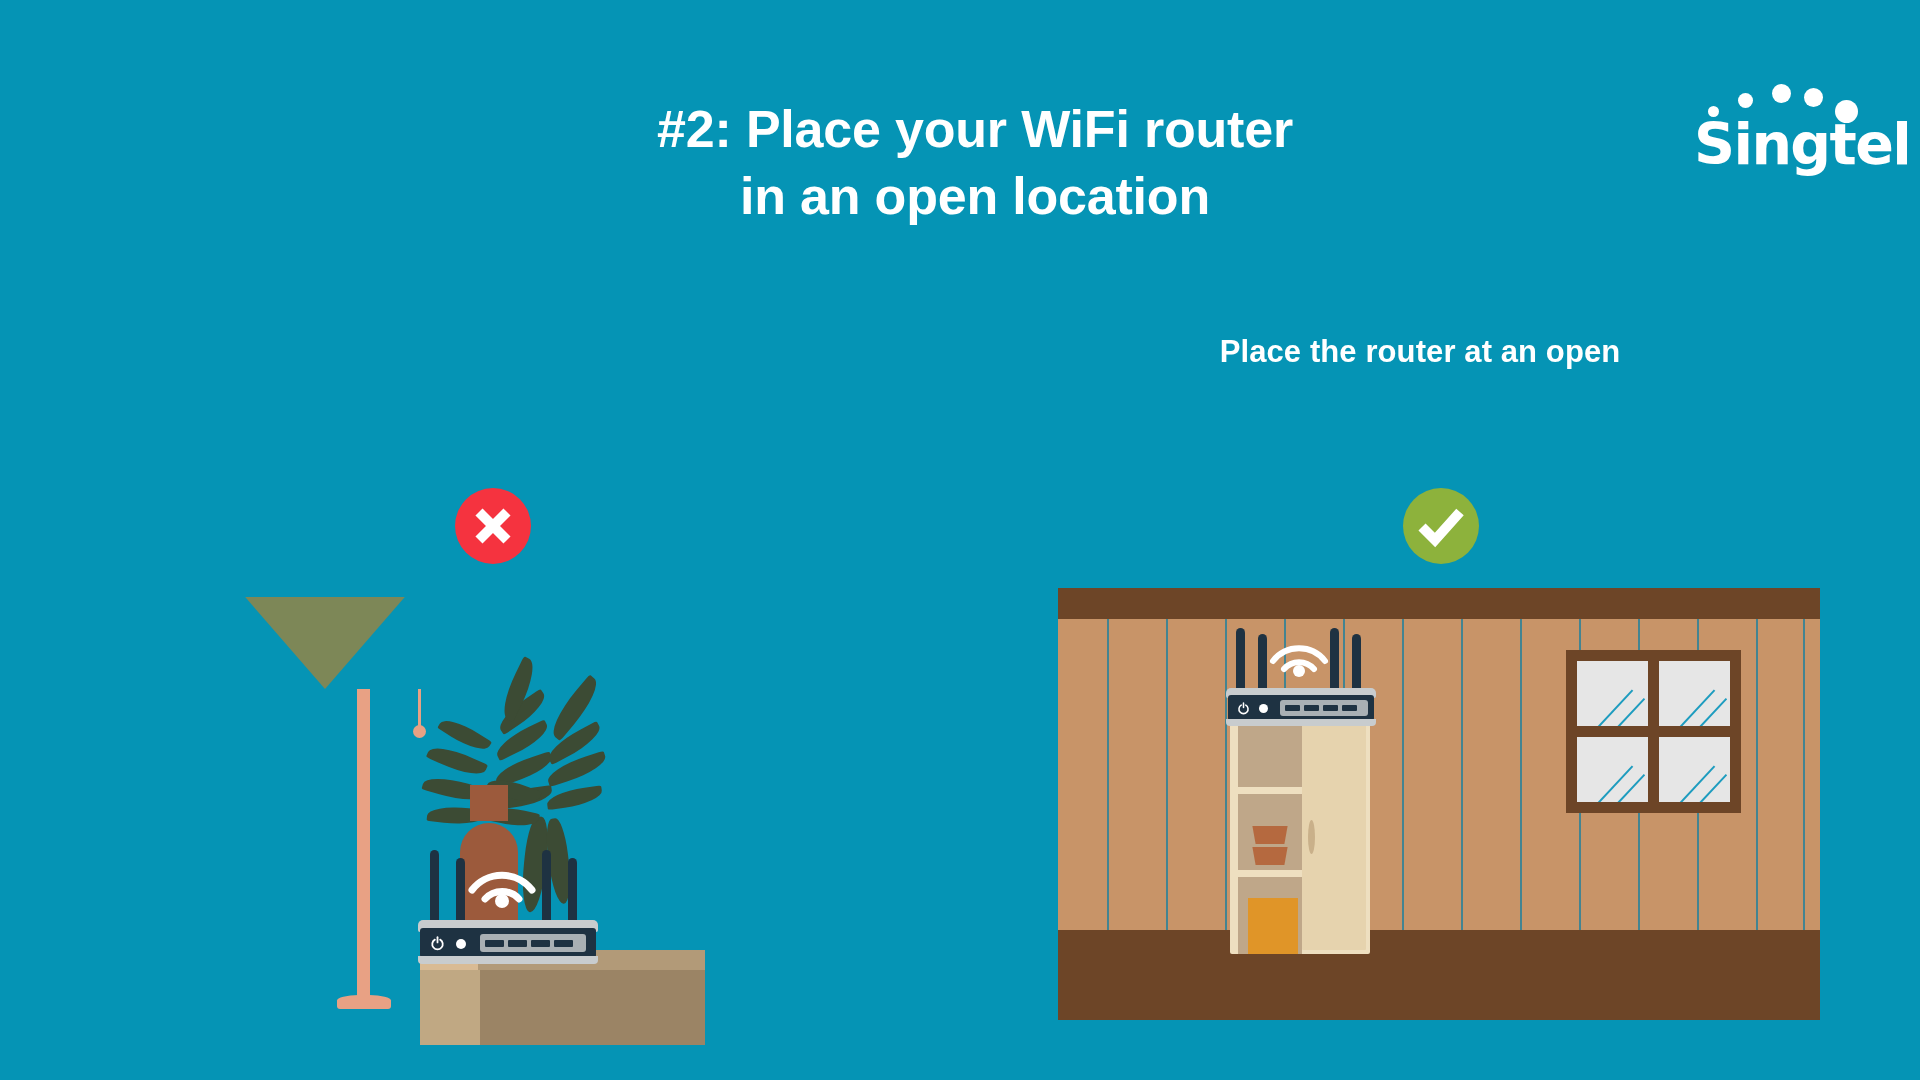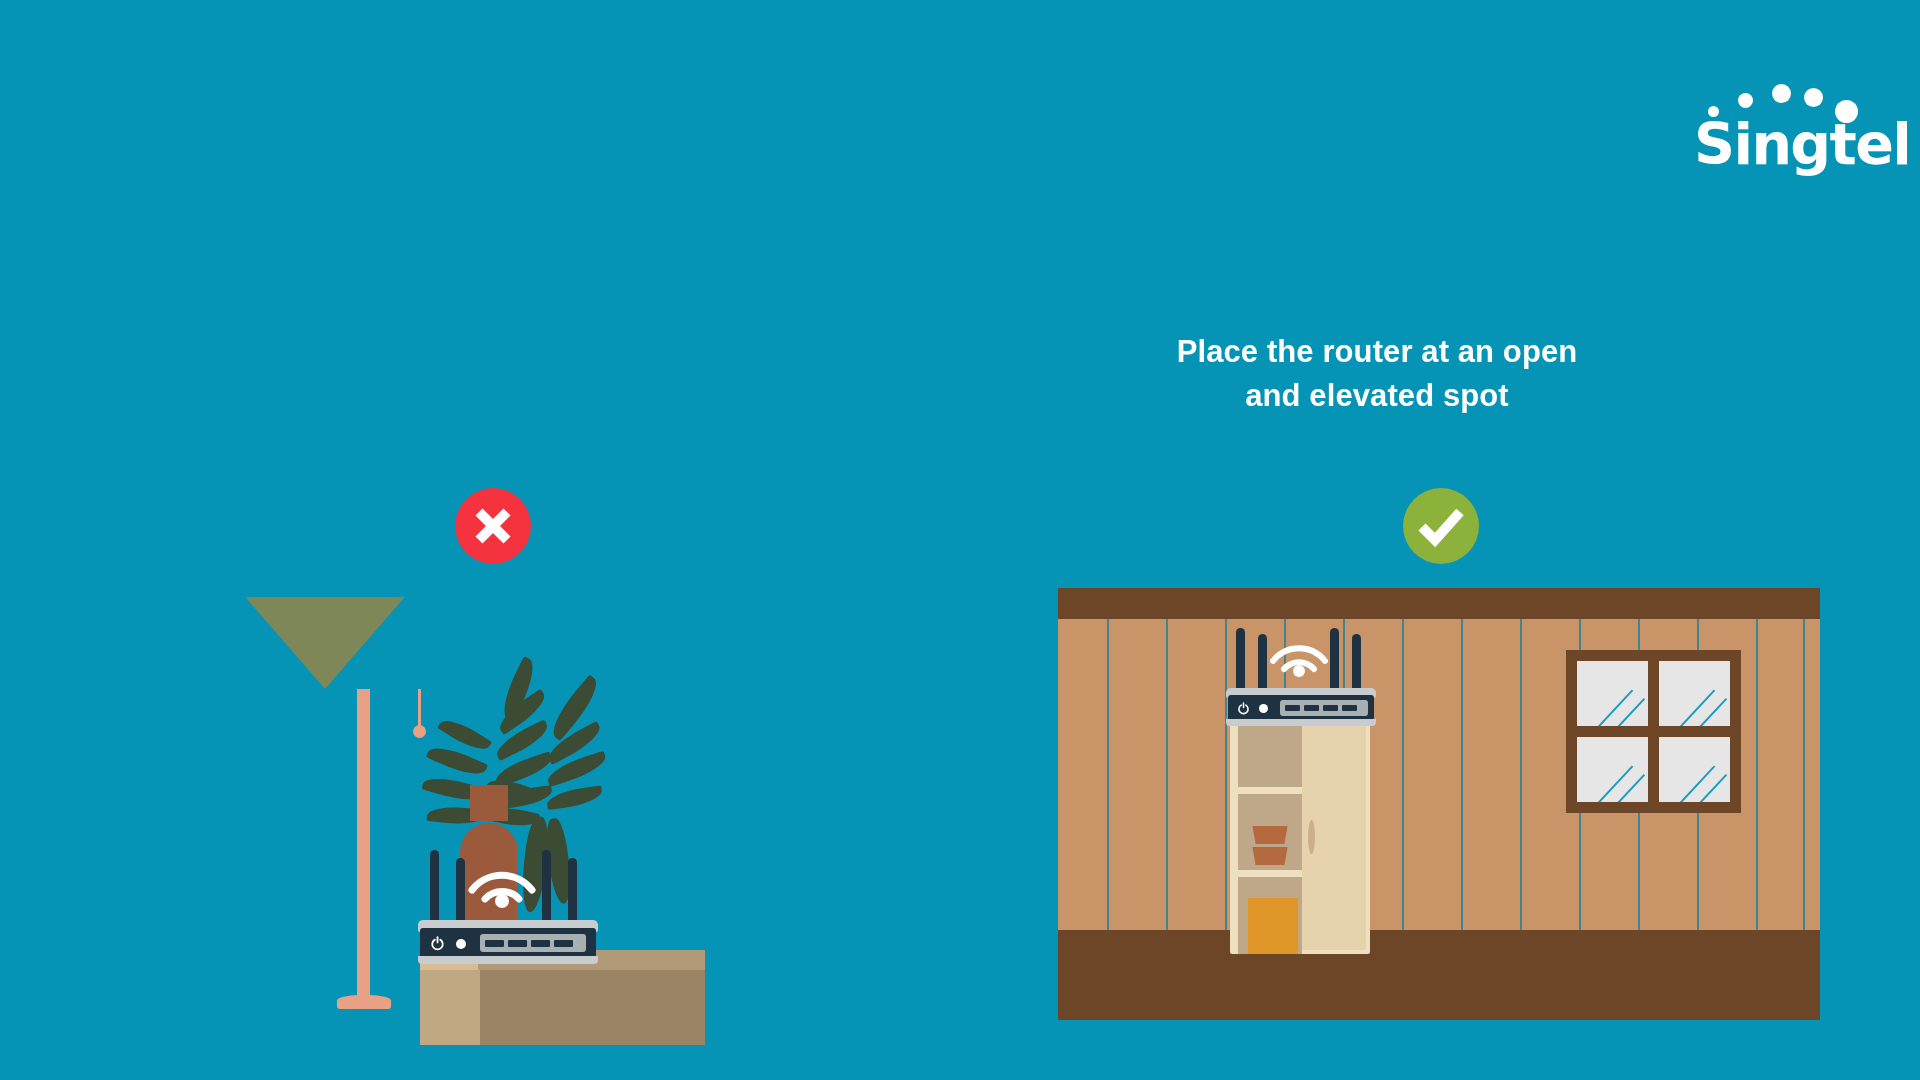--- a/index.html
+++ b/index.html
@@ -43,21 +43,21 @@
     font-weight:700;
     letter-spacing:-1.6px;
     font-family:"DejaVu Sans", sans-serif;
     text-align:left;
     line-height:1;
   }
 
   
   .col { position:absolute; top:330px; width:720px; }
   .col-left  { left:35px; }
-  .col-right { left:1017px; }
+  .col-right { left:1060px; }
 
   .subtitle {
     color:#ffffff;
     font-size:31px;
     font-weight:700;
     text-align:center;
     line-height:1.42;
     letter-spacing:0.1px;
   }
   .subtitle span { display:block; }
@@ -183,37 +183,40 @@
   .cab-door  { position:absolute; left:72px; top:4px; width:64px; height:230px; background:#e6d3ae; border-radius:1px; }
   .cab-handle{ position:absolute; left:78px; top:104px; width:7px; height:34px; background:#c9b08a; border-radius:50%; }
   .basket    { position:absolute; background:#b5693f; }
   .orangebox { position:absolute; left:18px; top:182px; width:50px; height:56px; background:#e09528; }
 </style>
 </head>
 <body>
 
 <div class="stage">
 
+  <div class="title">
+    <span class="title-line">#2: Place your WiFi router</span>
+    <span class="title-line">in an open location</span>
+  </div>
 
   <div class="logo">
     <div class="logo-dots">
       <div class="logo-dot" style="left:14px;  top:28px; width:11px; height:11px;"></div>
       <div class="logo-dot" style="left:44px;  top:15px; width:15px; height:15px;"></div>
       <div class="logo-dot" style="left:78px;  top:6px;  width:19px; height:19px;"></div>
       <div class="logo-dot" style="left:110px; top:10px; width:19px; height:19px;"></div>
       <div class="logo-dot" style="left:141px; top:22px; width:23px; height:23px;"></div>
     </div>
     <div class="logo-wordmark">Singtel</div>
   </div>
 
 
   <div class="col col-right">
     <div class="subtitle">
       <span>Place the router at an open</span>
-      <span>and elevated spot</span>
     </div>
   </div>
 
   <div class="badge badge-x">
     <svg viewBox="0 0 76 76">
       <g stroke="#ffffff" stroke-width="10" stroke-linecap="butt">
         <line x1="24" y1="24" x2="52" y2="52"></line>
         <line x1="52" y1="24" x2="24" y2="52"></line>
       </g>
     </svg>

